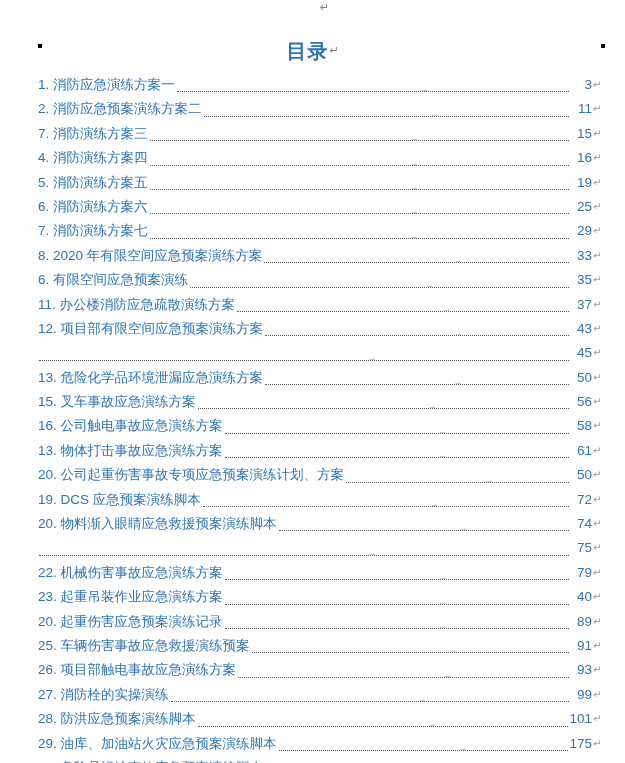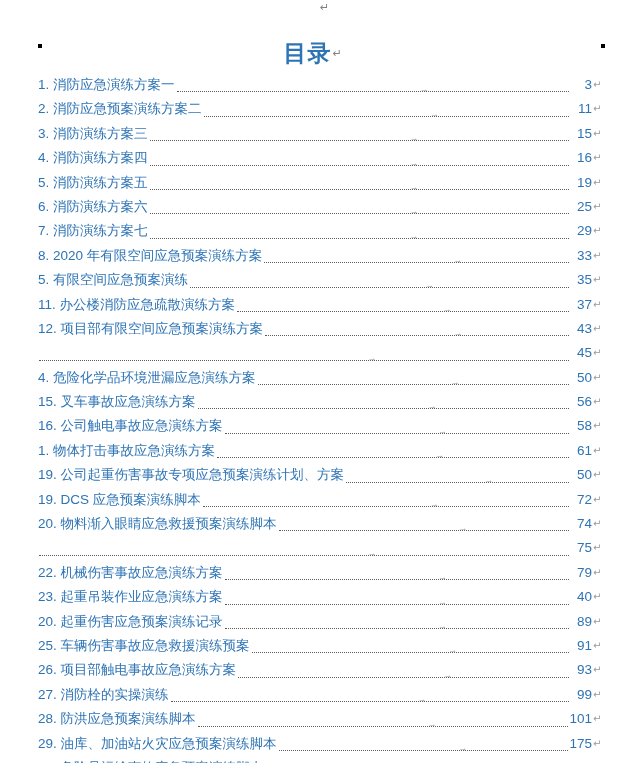--- a/index.html
+++ b/index.html
@@ -46,21 +46,21 @@
   .doc-title-row {
     position: absolute;
     left: 0;
     top: 38px;
     width: 625px;
     text-align: center;
     white-space: nowrap;
   }
   .doc-title {
     font-family: Liberation Serif, serif;
-    font-size: 23px;
+    font-size: 20px;
     font-weight: bold;
     color: #2E74B5;
     letter-spacing: 1px;
   }
   .doc-title-pilcrow {
     font-size: 11px;
     color: #808080;
     vertical-align: 4px;
     margin-left: 1px;
     font-family: "Liberation Sans", sans-serif;
@@ -161,21 +161,21 @@
       <div class="toc-entry">
         <span class="toc-text">2. 消防应急预案演练方案二</span>
         <span class="toc-leader">
           <span class="dots"></span>
           <span class="tab-mark" style="left: 62%;">→</span>
         </span>
         <span class="toc-page">11</span>
         <span class="toc-pilcrow">↵</span>
       </div>
       <div class="toc-entry">
-        <span class="toc-text">3. 消防演练方案三</span>
+        <span class="toc-text">7. 消防演练方案三</span>
         <span class="toc-leader">
           <span class="dots"></span>
           <span class="tab-mark" style="left: 62%;">→</span>
         </span>
         <span class="toc-page">15</span>
         <span class="toc-pilcrow">↵</span>
       </div>
       <div class="toc-entry">
         <span class="toc-text">4. 消防演练方案四</span>
         <span class="toc-leader">
@@ -215,21 +215,21 @@
       <div class="toc-entry">
         <span class="toc-text">8. 2020 年有限空间应急预案演练方案</span>
         <span class="toc-leader">
           <span class="dots"></span>
           <span class="tab-mark" style="left: 62%;">→</span>
         </span>
         <span class="toc-page">33</span>
         <span class="toc-pilcrow">↵</span>
       </div>
       <div class="toc-entry">
-        <span class="toc-text">5. 有限空间应急预案演练</span>
+        <span class="toc-text">6. 有限空间应急预案演练</span>
         <span class="toc-leader">
           <span class="dots"></span>
           <span class="tab-mark" style="left: 62%;">→</span>
         </span>
         <span class="toc-page">35</span>
         <span class="toc-pilcrow">↵</span>
       </div>
       <div class="toc-entry">
         <span class="toc-text">11. 办公楼消防应急疏散演练方案</span>
         <span class="toc-leader">
@@ -250,21 +250,21 @@
       </div>
       <div class="toc-entry">
         <span class="toc-leader">
           <span class="dots"></span>
           <span class="tab-mark" style="left: 62%;">→</span>
         </span>
         <span class="toc-page">45</span>
         <span class="toc-pilcrow">↵</span>
       </div>
       <div class="toc-entry">
-        <span class="toc-text">4. 危险化学品环境泄漏应急演练方案</span>
+        <span class="toc-text">13. 危险化学品环境泄漏应急演练方案</span>
         <span class="toc-leader">
           <span class="dots"></span>
           <span class="tab-mark" style="left: 62%;">→</span>
         </span>
         <span class="toc-page">50</span>
         <span class="toc-pilcrow">↵</span>
       </div>
       <div class="toc-entry">
         <span class="toc-text">15. 叉车事故应急演练方案</span>
         <span class="toc-leader">
@@ -277,30 +277,30 @@
       <div class="toc-entry">
         <span class="toc-text">16. 公司触电事故应急演练方案</span>
         <span class="toc-leader">
           <span class="dots"></span>
           <span class="tab-mark" style="left: 62%;">→</span>
         </span>
         <span class="toc-page">58</span>
         <span class="toc-pilcrow">↵</span>
       </div>
       <div class="toc-entry">
-        <span class="toc-text">1. 物体打击事故应急演练方案</span>
+        <span class="toc-text">13. 物体打击事故应急演练方案</span>
         <span class="toc-leader">
           <span class="dots"></span>
           <span class="tab-mark" style="left: 62%;">→</span>
         </span>
         <span class="toc-page">61</span>
         <span class="toc-pilcrow">↵</span>
       </div>
       <div class="toc-entry">
-        <span class="toc-text">19. 公司起重伤害事故专项应急预案演练计划、方案</span>
+        <span class="toc-text">20. 公司起重伤害事故专项应急预案演练计划、方案</span>
         <span class="toc-leader">
           <span class="dots"></span>
           <span class="tab-mark" style="left: 62%;">→</span>
         </span>
         <span class="toc-page">50</span>
         <span class="toc-pilcrow">↵</span>
       </div>
       <div class="toc-entry">
         <span class="toc-text">19. DCS 应急预案演练脚本</span>
         <span class="toc-leader">

